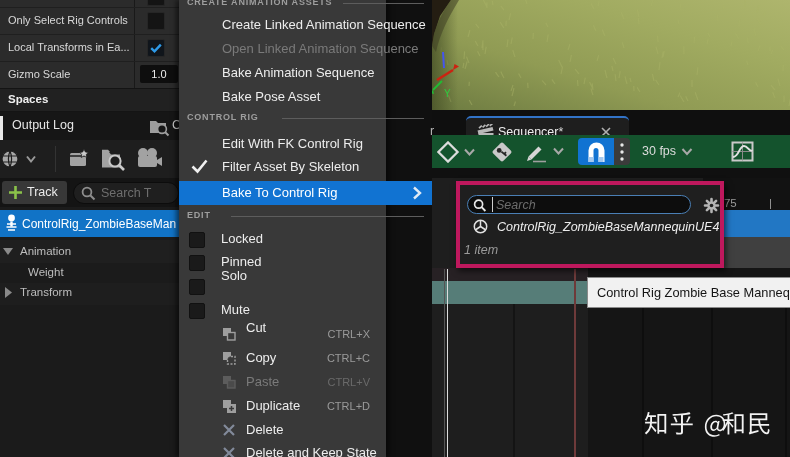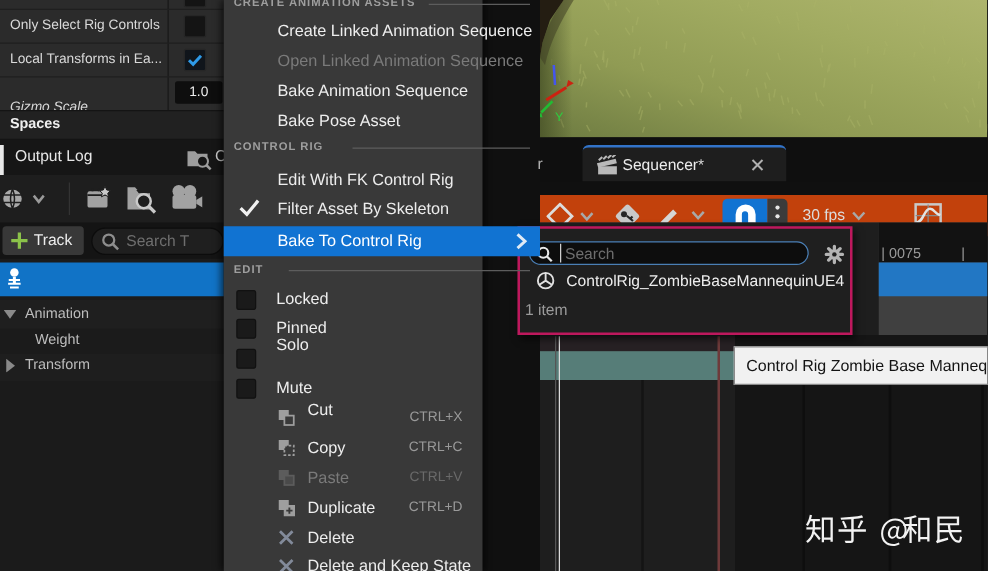--- a/index.html
+++ b/index.html
@@ -23,21 +23,21 @@
  <div class="abs" style="left:0;top:61px;width:179px;height:1px;background:#1f1f1f;"></div>
  <div class="abs" style="left:147px;top:-12px;width:18px;height:18px;background:#141414;border:1px solid #262626;border-radius:2px;"></div>
  <div class="abs" style="left:8px;top:14px;width:130px;font-size:11px;color:#d9d9d9;">Only Select Rig Controls</div>
  <div class="abs" style="left:147px;top:12px;width:18px;height:18px;background:#141414;border:1px solid #262626;border-radius:2px;"></div>
  <div class="abs" style="left:8px;top:41px;width:130px;font-size:11px;color:#d9d9d9;white-space:nowrap;">Local Transforms in Ea...</div>
  <div class="abs" style="left:147px;top:39px;width:18px;height:18px;background:#10151b;border:1px solid #262626;border-radius:2px;">
    <svg width="16" height="16" viewBox="0 0 16 16" style="position:absolute;left:0;top:0;">
           <path d="M3.2 8.2 L6.5 11.4 L12.8 4.6" stroke="#2e9ae8" stroke-width="2.4" fill="none"></path>
         </svg>
  </div>
- <div class="abs" style="left:8px;top:80px;width:130px;font-size:11px;color:#d9d9d9;font-style:italic;">Gizmo Scale</div>
+ <div class="abs" style="left:8px;top:68px;width:130px;font-size:11px;color:#d9d9d9;">Gizmo Scale</div>
  <div class="abs" style="left:140px;top:65px;width:38px;height:18px;background:#0e0e0e;border-radius:2px;color:#eee;font-size:11px;line-height:18px;text-align:center;">1.0</div>
 
  <div class="abs" style="left:0;top:88px;width:179px;height:24px;background:#212121;border-top:1px solid #141414;border-bottom:1px solid #141414;"></div>
  <div class="abs" style="left:8px;top:93px;font-size:11.5px;font-weight:bold;color:#efefef;">Spaces</div>
 
  <div class="abs" style="left:0;top:112px;width:179px;height:28px;background:#161616;"></div>
  <div class="abs" style="left:0;top:116px;width:3px;height:24px;background:#e8e8e8;"></div>
  <div class="abs" style="left:12px;top:118px;font-size:12.5px;color:#e6e6e6;">Output Log</div>
  <svg class="abs" style="left:149px;top:117px;" width="22" height="20" viewBox="0 0 22 20">
         <path d="M1 4 h6 l2 2 h8 v10 h-16 z" fill="#9d9d9d"></path>
@@ -83,20 +83,21 @@
         <line x1="9.2" y1="9.2" x2="13.5" y2="13.5" stroke="#8e8e8e" stroke-width="2"></line>
       </svg>
  <div class="abs" style="left:101px;top:186px;font-size:12.5px;color:#6e6e6e;">Search T</div>
 
  <div class="abs" style="left:0;top:210px;width:179px;height:27px;background:#1173c6;"></div>
  <svg class="abs" style="left:4px;top:214px;" width="15" height="19" viewBox="0 0 15 19">
         <circle cx="7.5" cy="4" r="3.4" fill="#fff"></circle>
         <rect x="6.3" y="7.5" width="2.4" height="5" fill="#fff"></rect>
         <path d="M3 10 h9 M2.5 13 h10 M4 16 h7" stroke="#fff" stroke-width="1.6"></path>
       </svg>
+ <div class="abs" style="left:22px;top:217px;font-size:12px;color:#fff;white-space:nowrap;">ControlRig_ZombieBaseMan</div>
 
  <div class="abs" style="left:0;top:240px;width:179px;height:23px;background:#1f1f1f;"></div>
  <svg class="abs" style="left:3px;top:247px;" width="10" height="9" viewBox="0 0 10 9">
         <path d="M0 1 h10 l-5 7 z" fill="#8a8a8a"></path>
       </svg>
  <div class="abs" style="left:20px;top:245px;font-size:11.5px;color:#bdbdbd;">Animation</div>
  <div class="abs" style="left:28px;top:266px;font-size:11.5px;color:#bdbdbd;">Weight</div>
  <div class="abs" style="left:0;top:283px;width:179px;height:22px;background:#1e1e1e;"></div>
  <svg class="abs" style="left:4px;top:287px;" width="8" height="11" viewBox="0 0 8 11">
         <path d="M1 0 l7 5.5 -7 5.5 z" fill="#8a8a8a"></path>
@@ -141,21 +142,21 @@
         <path d="M1.5 6.5 L16.5 3 L17.5 6.5 L2.5 10 Z" fill="#b9b9b9"></path>
         <path d="M3 4.2 l2.8 -2.6 M6.6 3.4 l2.8 -2.6 M10.2 2.6 l2.8 -2.6 M13.8 1.8 l2.6 -2.2" stroke="#b9b9b9" stroke-width="1.6"></path>
         <rect x="2.5" y="9" width="15" height="6.5" fill="#b9b9b9"></rect>
       </svg>
  <div class="abs" style="left:66px;top:15px;font-size:12.5px;color:#ededed;">Sequencer<span style="color:#d8d8d8;">*</span></div>
  <svg class="abs" style="left:168px;top:16px;" width="12" height="12" viewBox="0 0 12 12">
         <path d="M2 2 L10 10 M10 2 L2 10" stroke="#b0b0b0" stroke-width="1.6"></path>
       </svg>
 </div>
 
-<div class="abs" id="toolbar" style="left:432px;top:156px;width:358px;height:33px;background:#c2410c;">
+<div class="abs" id="toolbar" style="left:432px;top:135px;width:358px;height:33px;background:#14532d;">
  <svg class="abs" style="left:5px;top:6px;" width="38" height="22" viewBox="0 0 38 22">
         <rect x="4.2" y="4.2" width="13.6" height="13.6" fill="none" stroke="#dcdcdc" stroke-width="2.2" transform="rotate(45 11 11)"></rect>
         <path d="M28 8.5 l4.5 5 4.5 -5" stroke="#a8a8a8" stroke-width="2" fill="none"></path>
       </svg>
  <svg class="abs" style="left:59px;top:6px;" width="22" height="22" viewBox="0 0 22 22">
         <rect x="3.8" y="3.8" width="14.4" height="14.4" rx="2" fill="#c9c9c9" transform="rotate(45 11 11)"></rect>
         <circle cx="8.2" cy="9.4" r="2.4" fill="#262626"></circle>
         <path d="M10.4 10.6 l5 4.2 M13.2 13 l1.8 -1.8" stroke="#262626" stroke-width="1.8" fill="none"></path>
       </svg>
  <svg class="abs" style="left:92px;top:5px;" width="40" height="24" viewBox="0 0 40 24">
@@ -208,21 +209,21 @@
  <div class="abs" style="left:353px;top:130px;width:2px;height:149px;background:#0e0e0e;"></div>
  <div class="abs" id="wm" style="left:210px;top:230px;"><svg width="132" height="32" viewBox="0 0 132 32">
           <path transform="translate(2,24.5) scale(0.0245,-0.0245)" d="M547 753V-51H620V28H832V-40H908V753ZM620 99V682H832V99ZM157 841C134 718 92 599 33 522C50 511 81 490 94 478C124 521 152 576 175 636H252V472V436H45V364H247C234 231 186 87 34 -21C49 -32 77 -62 86 -77C201 5 262 112 294 220C348 158 427 63 461 14L512 78C482 112 360 249 312 296C317 319 320 342 322 364H515V436H326L327 471V636H486V706H199C211 745 221 785 230 826Z" fill="#f2f2f2"></path>
           <path transform="translate(27.5,24.5) scale(0.0245,-0.0245)" d="M165 627C204 556 245 463 259 405L329 432C313 489 271 581 230 649ZM782 667C757 595 711 494 673 432L735 407C774 466 823 561 862 640ZM54 368V291H469V22C469 1 461 -5 438 -6C415 -7 337 -8 253 -4C266 -26 280 -60 285 -81C391 -81 457 -80 494 -68C533 -56 549 -33 549 22V291H948V368H549V708C665 720 774 736 858 758L819 826C655 783 360 758 119 749C126 731 135 702 136 682C241 685 357 690 469 700V368Z" fill="#f2f2f2"></path>
           <path transform="translate(61.5,24.5) scale(0.0245,-0.0245)" d="M449 -173C527 -173 597 -155 662 -116L637 -62C588 -91 525 -112 456 -112C266 -112 123 12 123 230C123 491 316 661 515 661C718 661 825 529 825 348C825 204 745 117 674 117C613 117 591 160 613 249L657 472H597L584 426H582C561 463 531 481 493 481C362 481 277 340 277 222C277 120 336 63 412 63C462 63 512 97 548 140H551C558 83 605 55 666 55C767 55 889 157 889 352C889 572 747 722 523 722C273 722 56 526 56 227C56 -34 231 -173 449 -173ZM430 126C385 126 351 155 351 227C351 312 406 417 493 417C524 417 544 405 565 370L534 193C495 146 461 126 430 126Z" fill="#f2f2f2"></path>
           <path transform="translate(79.5,24.5) scale(0.0245,-0.0245)" d="M531 747V-35H604V47H827V-28H903V747ZM604 119V675H827V119ZM439 831C351 795 193 765 60 747C68 730 78 704 81 687C134 693 191 701 247 711V544H50V474H228C182 348 102 211 26 134C39 115 58 86 67 64C132 133 198 248 247 366V-78H321V363C364 306 420 230 443 192L489 254C465 285 358 411 321 449V474H496V544H321V726C384 739 442 754 489 772Z" fill="#f2f2f2"></path>
           <path transform="translate(105,24.5) scale(0.0245,-0.0245)" d="M107 -85C132 -69 171 -58 474 32C470 49 465 82 465 102L193 26V274H496C554 73 670 -70 805 -69C878 -69 909 -30 921 117C901 123 872 138 855 153C849 47 839 6 808 5C720 4 628 113 575 274H903V345H556C545 393 537 444 534 498H829V788H116V57C116 15 89 -7 71 -17C83 -33 101 -65 107 -85ZM478 345H193V498H458C461 445 468 394 478 345ZM193 718H753V568H193Z" fill="#f2f2f2"></path>
         </svg></div>
 </div>
 
-<div class="abs" id="submenu" style="left:414px;top:181px;width:268px;height:87px;background:#1f1f1f;z-index:40;border:2px solid #be185d;box-shadow:2px 3px 6px rgba(0,0,0,.6);">
+<div class="abs" id="submenu" style="left:456px;top:181px;width:268px;height:87px;background:#1f1f1f;z-index:40;border:4px solid #be185d;box-shadow:2px 3px 6px rgba(0,0,0,.6);font-style:italic;">
  <div class="abs" style="left:7px;top:10px;width:224px;height:19px;background:#0d0d0d;border:1px solid #4a7fb5;border-radius:10px;"></div>
  <svg class="abs" style="left:13px;top:14px;" width="14" height="13" viewBox="0 0 14 13">
         <circle cx="5.6" cy="5.2" r="4" fill="none" stroke="#e8e8e8" stroke-width="1.7"></circle>
         <line x1="8.6" y1="8.2" x2="12.4" y2="12" stroke="#e8e8e8" stroke-width="1.9"></line>
       </svg>
  <div class="abs" style="left:32px;top:12px;width:1px;height:15px;background:#cfcfcf;"></div>
  <div class="abs" style="left:36px;top:13px;font-size:12.5px;color:#6d6d6d;">Search</div>
  <svg class="abs" style="left:243px;top:12px;" width="17" height="17" viewBox="0 0 17 17">
         <g stroke="#b4b4b4" stroke-width="2.6" stroke-linecap="round">
           <path d="M8.5 2 v2 M8.5 13 v2 M2 8.5 h2 M13 8.5 h2 M3.9 3.9 l1.5 1.5 M11.6 11.6 l1.5 1.5 M13.1 3.9 l-1.5 1.5 M5.4 11.6 l-1.5 1.5"></path>

